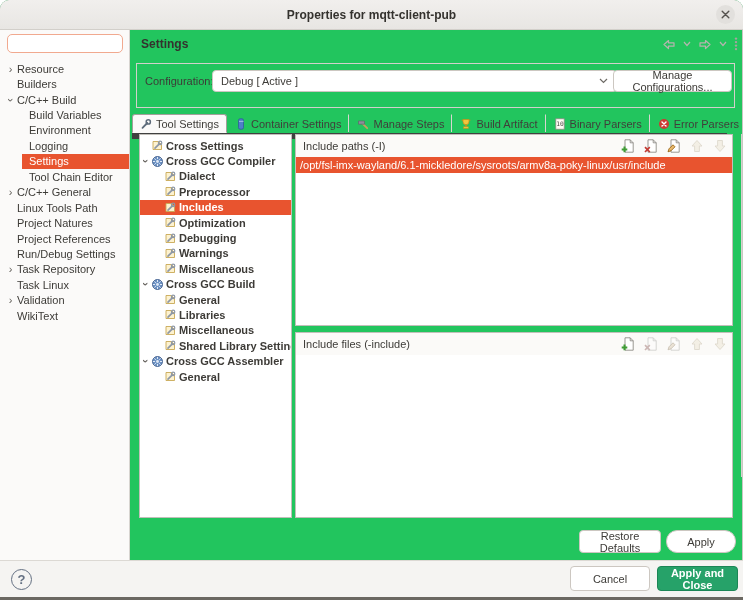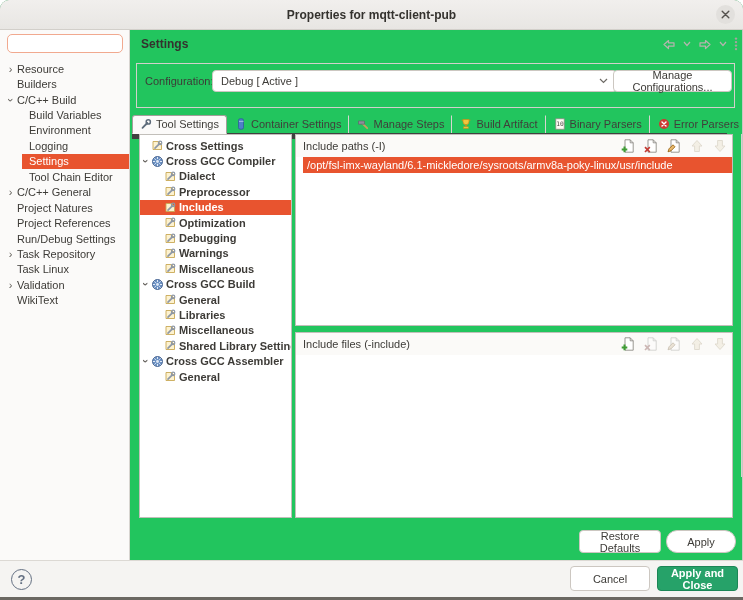--- a/index.html
+++ b/index.html
@@ -49,21 +49,21 @@
     background:#fff;border:1px solid #ccc7c1;border-radius:4px;
     display:flex;align-items:center;padding:0 8px;justify-content:space-between;cursor:pointer;
   }
   .btn{
     background:#fff;border:1px solid #ccc7c1;border-radius:4px;
     font-family:inherit;font-size:11px;color:#3d3b37;cursor:pointer;
     display:flex;align-items:center;justify-content:center;box-sizing:border-box;
   }
   .manage-btn{position:absolute;right:2px;top:6px;width:119px;height:22px;}
   
-  .tabbar{position:absolute;left:2px;top:84px;right:16px;height:19px;display:flex;align-items:center;border-bottom:6px solid #404040;}
+  .tabbar{position:absolute;left:2px;top:84px;right:16px;height:19px;display:flex;align-items:flex-start;border-bottom:6px solid #404040;}
   .tab{
     height:18px;display:flex;align-items:center;gap:4px;padding:0 7px;
     border:1px solid transparent;border-bottom:none;color:#403e3a;cursor:pointer;
     box-sizing:border-box;white-space:nowrap;
   }
   .tab:not(.active){border-right:1px solid #d8d5d0;}
   .tab.active{
     background:#fbfaf9;border:1px solid #a39f9a;border-bottom:1px solid #fbfaf9;
     border-radius:3px 3px 0 0;margin-bottom:-1px;height:19px;
   }
@@ -76,21 +76,21 @@
   .mini-toolbar{display:flex;align-items:center;gap:8px;}
   .tbtn{background:none;border:none;padding:0;width:15px;height:15px;display:flex;align-items:center;justify-content:center;cursor:pointer;}
   .tbtn.disabled{opacity:.38;filter:grayscale(.6);}
   .trow{height:15.4px;display:flex;align-items:center;white-space:nowrap;cursor:default;}
   .trow .chev{width:11px;text-align:center;color:#63605b;font-size:11px;flex:0 0 11px;}
   .trow.lvl0.noexp{padding-left:11px;}
   .trow.lvl1{padding-left:24px;}
   .trow .ticon{margin-right:2px;display:flex;flex:0 0 auto;}
   .trow.selected{background:#e8542f;color:#fff;}
   .tree-scroll{padding-top:3px;font-weight:bold;}
-  .path-row{height:15.5px;display:flex;align-items:center;padding:0 4px;white-space:nowrap;overflow:hidden;cursor:default;margin-left:7px;}
+  .path-row{height:15.5px;display:flex;align-items:center;padding:0 4px;white-space:nowrap;overflow:hidden;cursor:default;}
   .path-row.selected{background:#e8542f;color:#fff;}
   .edge-line{position:absolute;top:104px;bottom:83px;right:1px;width:1px;background:#d6d3ce;}
   .restore-btn{position:absolute;left:449px;top:500px;width:82px;height:23px;}
   .apply-btn{position:absolute;left:536px;top:500px;width:70px;height:23px;border-radius:11px;}
   
   .footer{
     position:absolute;left:0;bottom:0;right:0;height:40px;background:#f5f4f2;
     border-top:1px solid #dcd9d4;box-sizing:border-box;border-bottom:3px solid #6b6862;
   }
   .help-btn{
@@ -151,20 +151,24 @@
             <span class="chev"></span>
             <span>Settings</span>
           </div>
           <div class="srow lvl1">
             <span class="chev"></span>
             <span>Tool Chain Editor</span>
           </div>
           <div class="srow lvl0">
             <span class="chev">›</span>
             <span>C/C++ General</span>
+          </div>
+          <div class="srow lvl0">
+            <span class="chev"></span>
+            <span>Linux Tools Path</span>
           </div>
           <div class="srow lvl0">
             <span class="chev"></span>
             <span>Project Natures</span>
           </div>
           <div class="srow lvl0">
             <span class="chev"></span>
             <span>Project References</span>
           </div>
           <div class="srow lvl0">

